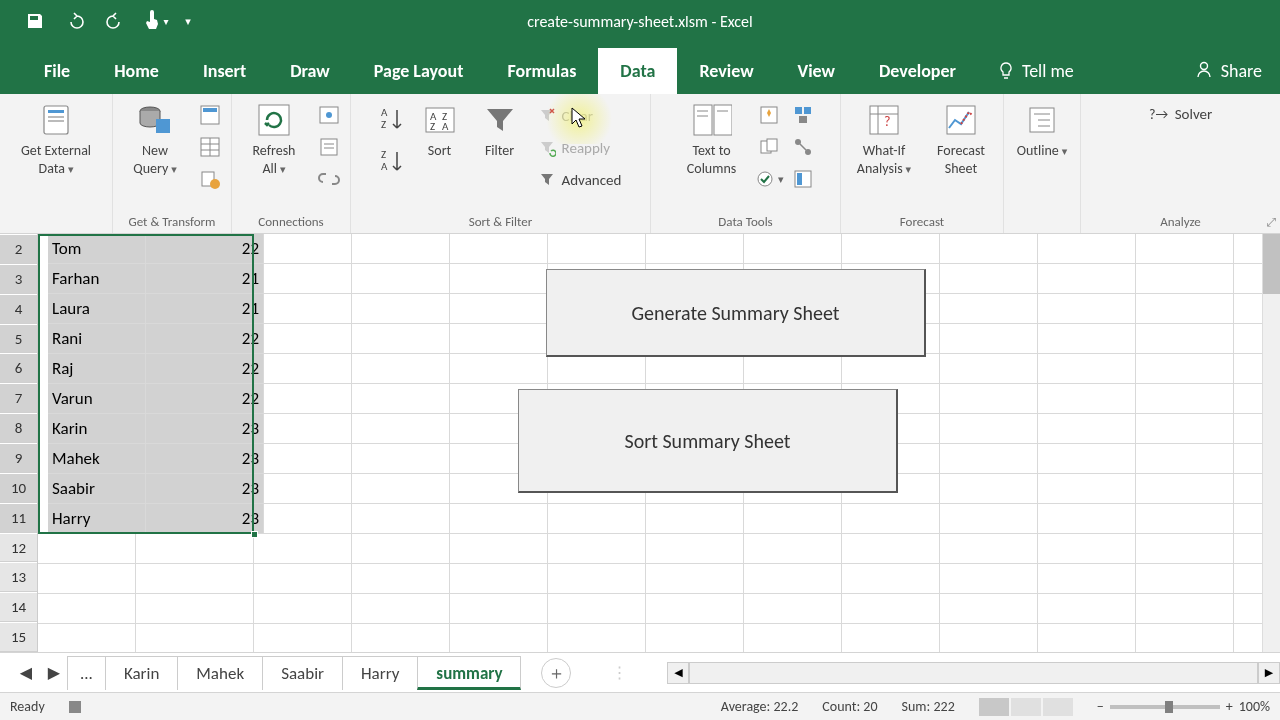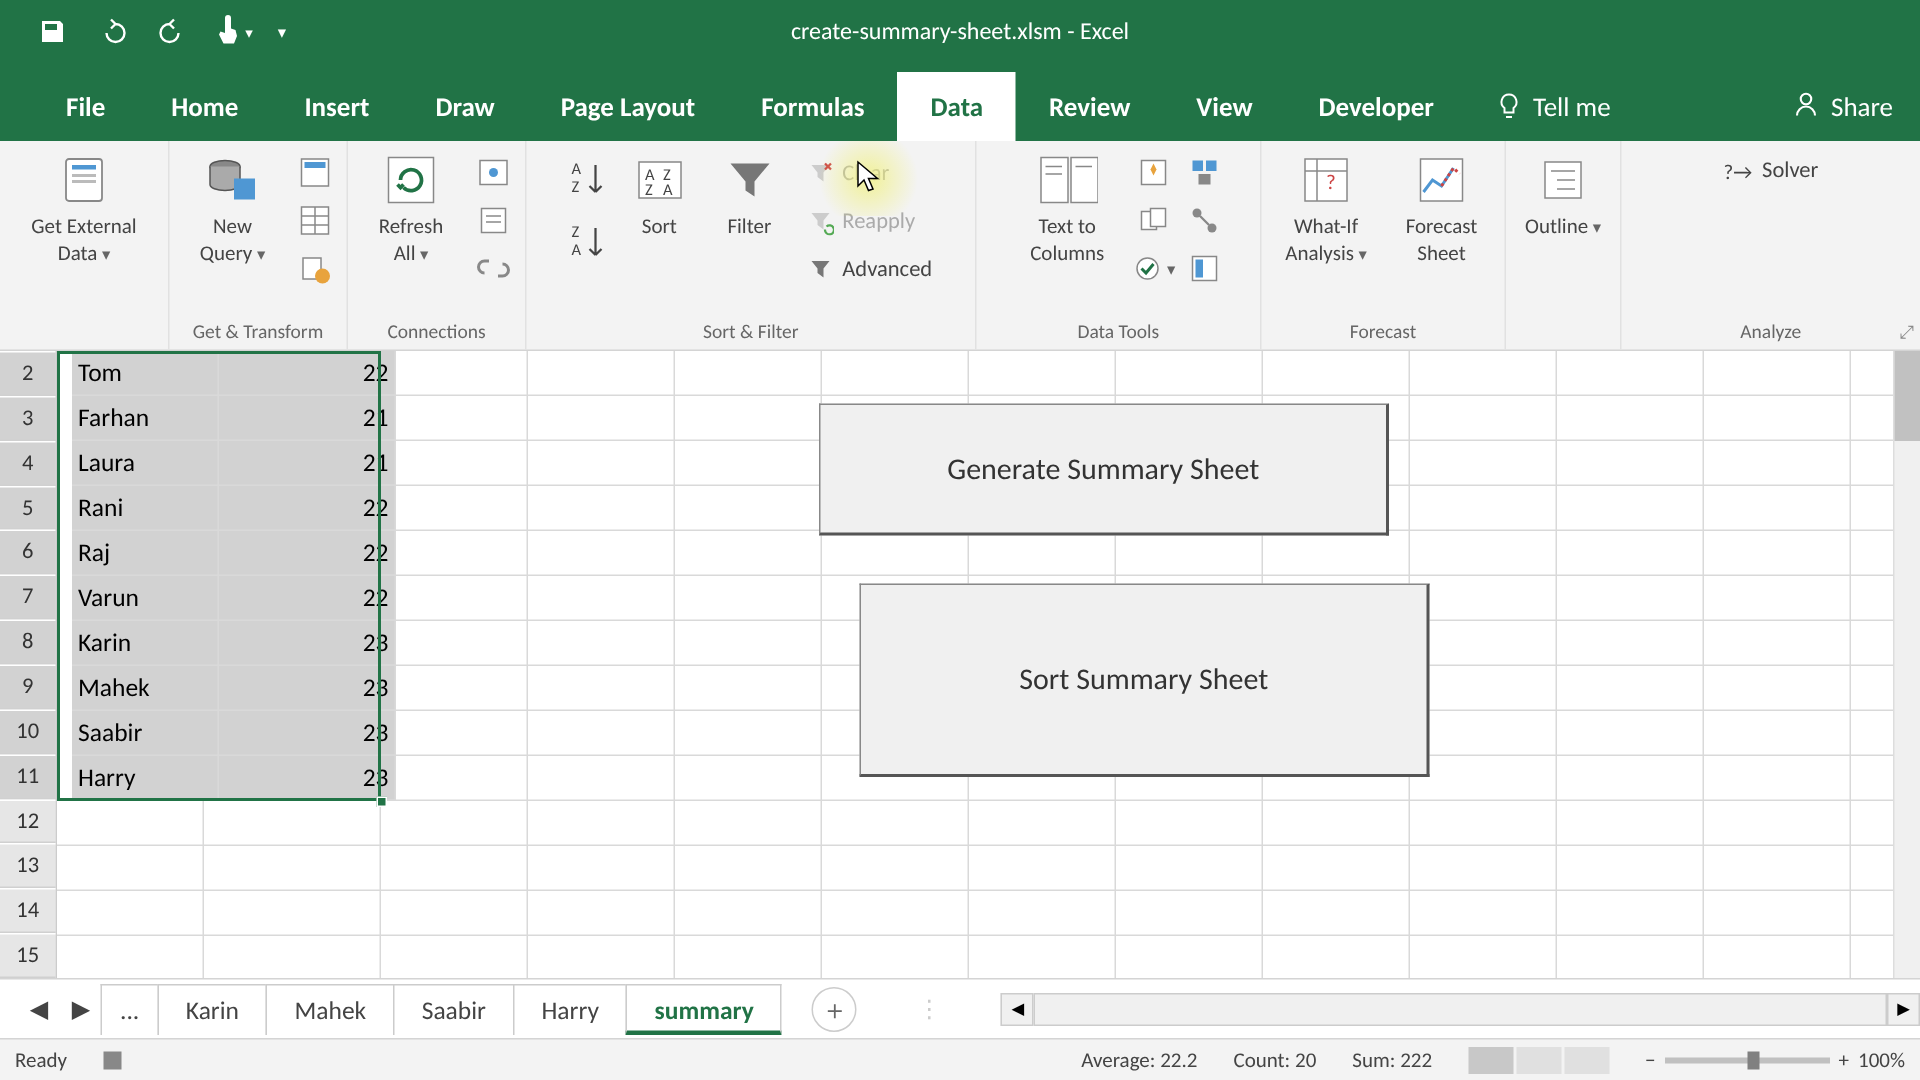--- a/index.html
+++ b/index.html
@@ -638,21 +638,21 @@
         <div class="cell" style="left: 1000px; top: 390px; width: 98px;"></div>
         <div class="cell" style="left: 1098px; top: 390px; width: 98px;"></div>
         <div class="cell" style="left: 1196px; top: 390px; width: 98px;"></div>
       </div>
     <div class="sel-border" id="selborder" style="left: 0px; top: 0px; width: 216px; height: 300px;"></div>
     <div class="sel-handle" id="selhandle" style="left: 213px; top: 297px;"></div>
 
     <div class="macro-btn" style="left:508px;top:35px;width:380px;height:88px">
       <span>Generate Summary Sheet</span>
     </div>
-    <div class="macro-btn" style="left:535px;top:155px;width:380px;height:129px">
+    <div class="macro-btn" style="left:480px;top:155px;width:380px;height:104px">
       <span>Sort Summary Sheet</span>
     </div>
   </div>
   <div class="vscroll">
       <div class="thumb"></div>
     </div>
 </div>
 
 <div class="sheettabs">
   <div class="navtab-btn">◀</div>

